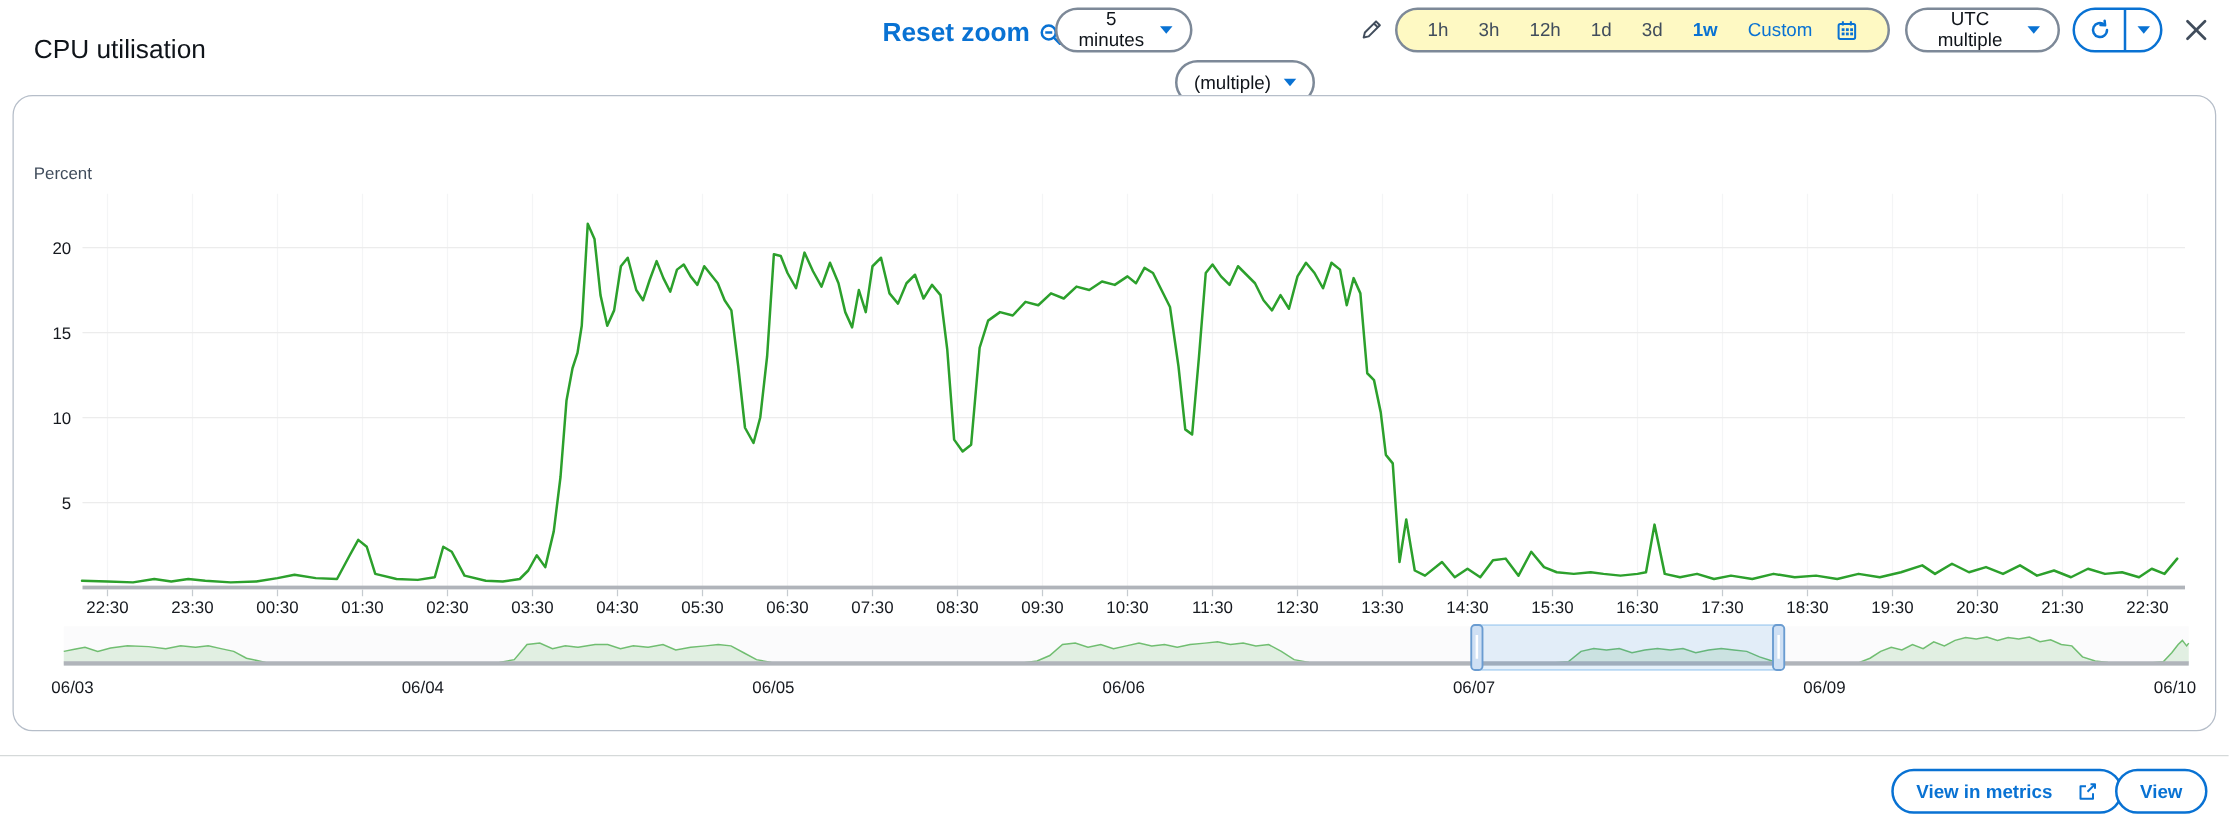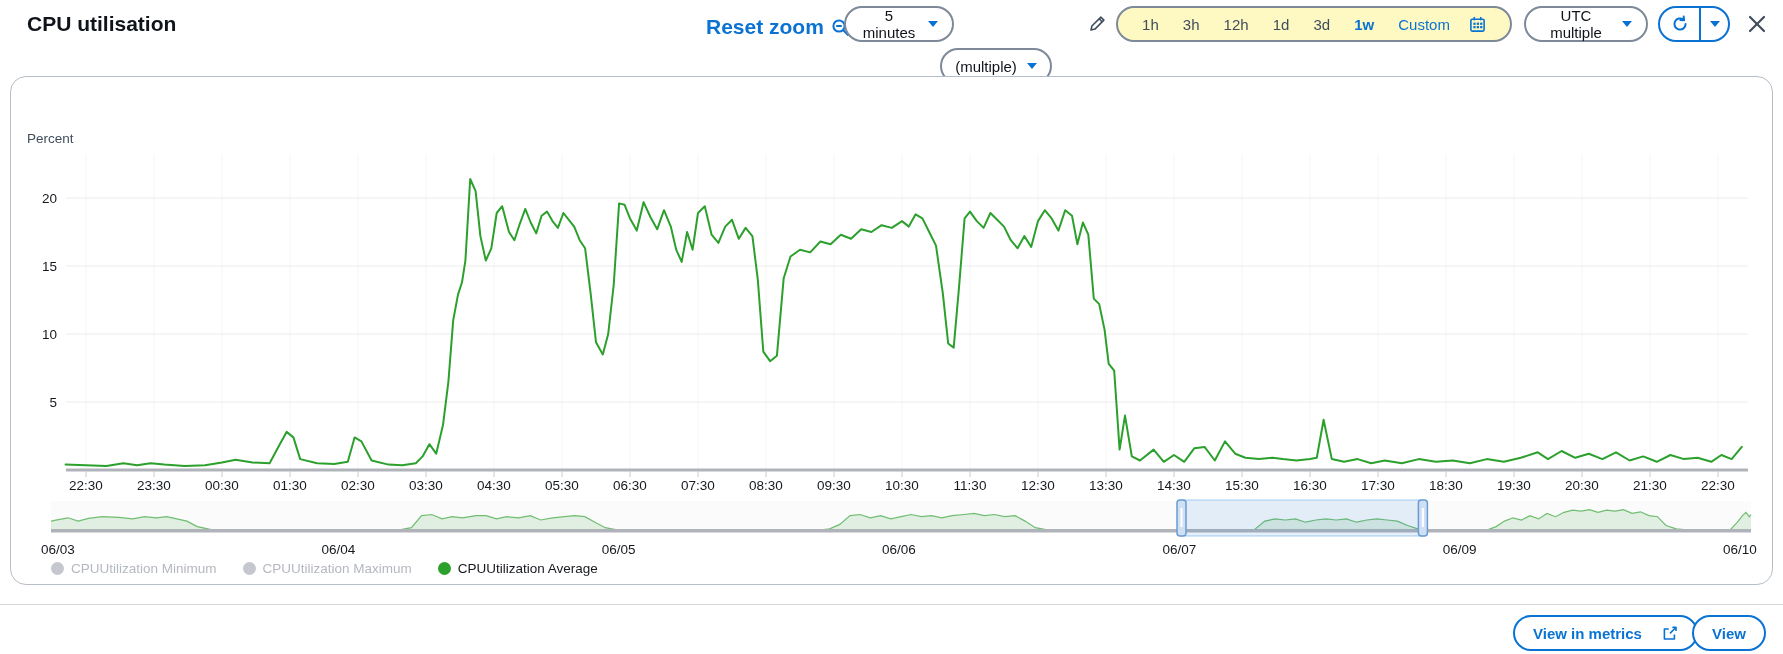--- a/index.html
+++ b/index.html
@@ -3,21 +3,21 @@
 <meta charset="utf-8">
 <style>
   html,body{margin:0;padding:0;}
   body{
     width:1783px;height:654px;position:relative;overflow:hidden;
     background:#ffffff;color:#0f141a;
     font-family:"Liberation Sans",sans-serif;
     -webkit-font-smoothing:antialiased;
   }
   .header{position:absolute;top:0;left:0;width:1783px;height:64px;background:#fff;}
-  .page-title{position:absolute;left:27px;top:12px;margin:0;font-size:21px;font-weight:700;color:#0f141a;}
+  .page-title{position:absolute;left:27px;top:28px;margin:0;font-size:21px;font-weight:400;color:#0f141a;}
   .reset-zoom{position:absolute;left:706px;top:15px;display:flex;align-items:center;gap:7px;
     color:#0972d3;font-weight:700;font-size:21px;cursor:pointer;text-decoration:none;}
   .dd{position:absolute;height:36px;border:2px solid #7d8998;border-radius:18px;background:#fff;
     display:flex;align-items:center;justify-content:center;gap:10px;font-size:15px;color:#0f141a;
     padding:0 14px;box-sizing:border-box;font-family:inherit;cursor:pointer;}
   #period-dd{left:844px;top:6px;width:110px;}
   #metric-dd{left:940px;top:6px;width:112px;margin-top:42px;}
   #tz-dd{left:1524px;top:6px;width:124px;}
   .caret{width:0;height:0;border-left:5px solid transparent;border-right:5px solid transparent;
     border-top:6px solid #0972d3;display:inline-block;}
@@ -233,34 +233,20 @@
         <rect x="1407.4" y="423" width="9" height="36" rx="3" fill="#cfe0f4" stroke="#6a9cd1" stroke-width="1.5"></rect>
         <rect x="1410.9" y="431" width="2" height="19" fill="#ffffff"></rect>
         <text x="47.0" y="477" text-anchor="middle" class="ax">06/03</text>
         <text x="327.3" y="477" text-anchor="middle" class="ax">06/04</text>
         <text x="607.7" y="477" text-anchor="middle" class="ax">06/05</text>
         <text x="888.0" y="477" text-anchor="middle" class="ax">06/06</text>
         <text x="1168.3" y="477" text-anchor="middle" class="ax">06/07</text>
         <text x="1448.6" y="477" text-anchor="middle" class="ax">06/09</text>
         <text x="1729.0" y="477" text-anchor="middle" class="ax">06/10</text>
       </svg>
-    <div class="legend" id="legend">
-        <div class="legend-item dim">
-          <span class="legend-dot" style="background: rgb(196, 200, 206);"></span>
-          <span>CPUUtilization Minimum</span>
-        </div>
-        <div class="legend-item dim">
-          <span class="legend-dot" style="background: rgb(196, 200, 206);"></span>
-          <span>CPUUtilization Maximum</span>
-        </div>
-        <div class="legend-item">
-          <span class="legend-dot" style="background: rgb(44, 160, 44);"></span>
-          <span>CPUUtilization Average</span>
-        </div>
-      </div>
   </section>
 
   <div class="footer-divider"></div>
 
   <button class="btn-outline" id="view-metrics">
     <span>View in metrics</span>
     <svg width="16" height="16" viewBox="0 0 20 20">
       <path d="M13 3 H17.5 V7.5" fill="none" stroke="#0972d3" stroke-width="2" stroke-linejoin="round"></path>
       <line x1="17" y1="3.5" x2="10" y2="10.5" stroke="#0972d3" stroke-width="2"></line>
       <path d="M15.5 12 V17.5 H3 V5 H8.5" fill="none" stroke="#0972d3" stroke-width="2" stroke-linejoin="round"></path>

